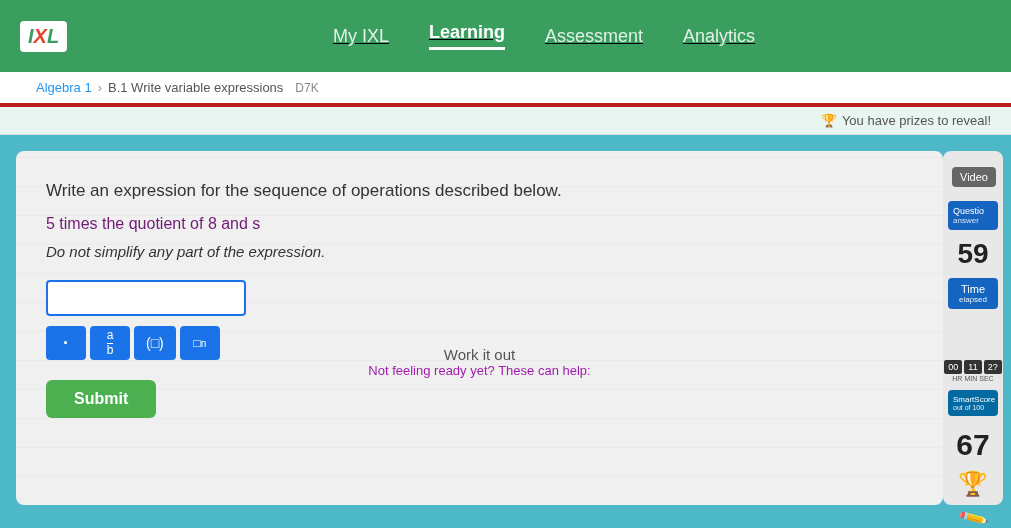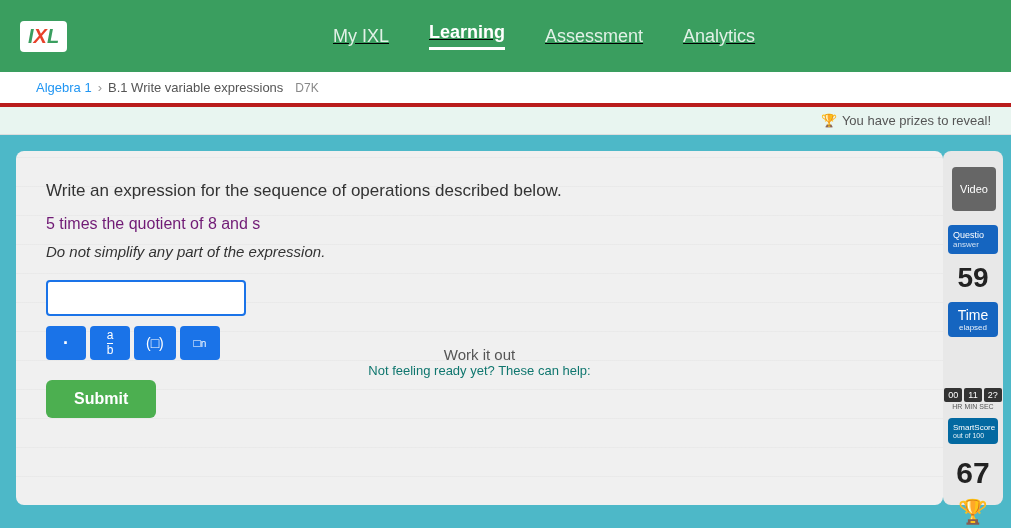--- a/index.html
+++ b/index.html
@@ -158,21 +158,21 @@
 
     
     .work-it-out {
       text-align: center;
       font-size: 15px;
       color: #555;
       margin-top: 20px;
     }
     .not-feeling {
       font-size: 13px;
-      color: #0f766e;
+      color: #a21caf;
     }
 
     
     .right-sidebar {
       width: 60px;
       background: #e8e8e8;
       margin: 16px 8px 16px 0;
       border-radius: 8px;
       display: flex;
       flex-direction: column;
@@ -185,21 +185,21 @@
       width: 100%;
       text-align: center;
       padding: 6px 4px;
     }
 
     .video-btn {
       background: #666;
       color: white;
       border: none;
       border-radius: 4px;
-      padding: 16px 8px;
+      padding: 4px 8px;
       font-size: 11px;
       cursor: pointer;
       text-align: center;
     }
 
     .question-section {
       background: #1565c0;
       border-radius: 4px;
       padding: 5px;
       width: 100%;
@@ -213,21 +213,21 @@
       color: #222;
     }
 
     .time-section {
       background: #1565c0;
       border-radius: 4px;
       padding: 5px;
       width: 100%;
       text-align: center;
     }
-    .time-label { font-size: 14px; color: white; }
+    .time-label { font-size: 11px; color: white; }
     .time-value { font-size: 8px; color: rgba(255,255,255,0.9); }
 
     .timer-display {
       display: flex;
       gap: 2px;
       justify-content: center;
       margin-top: 3px;
     }
     .timer-box {
       background: #333;

